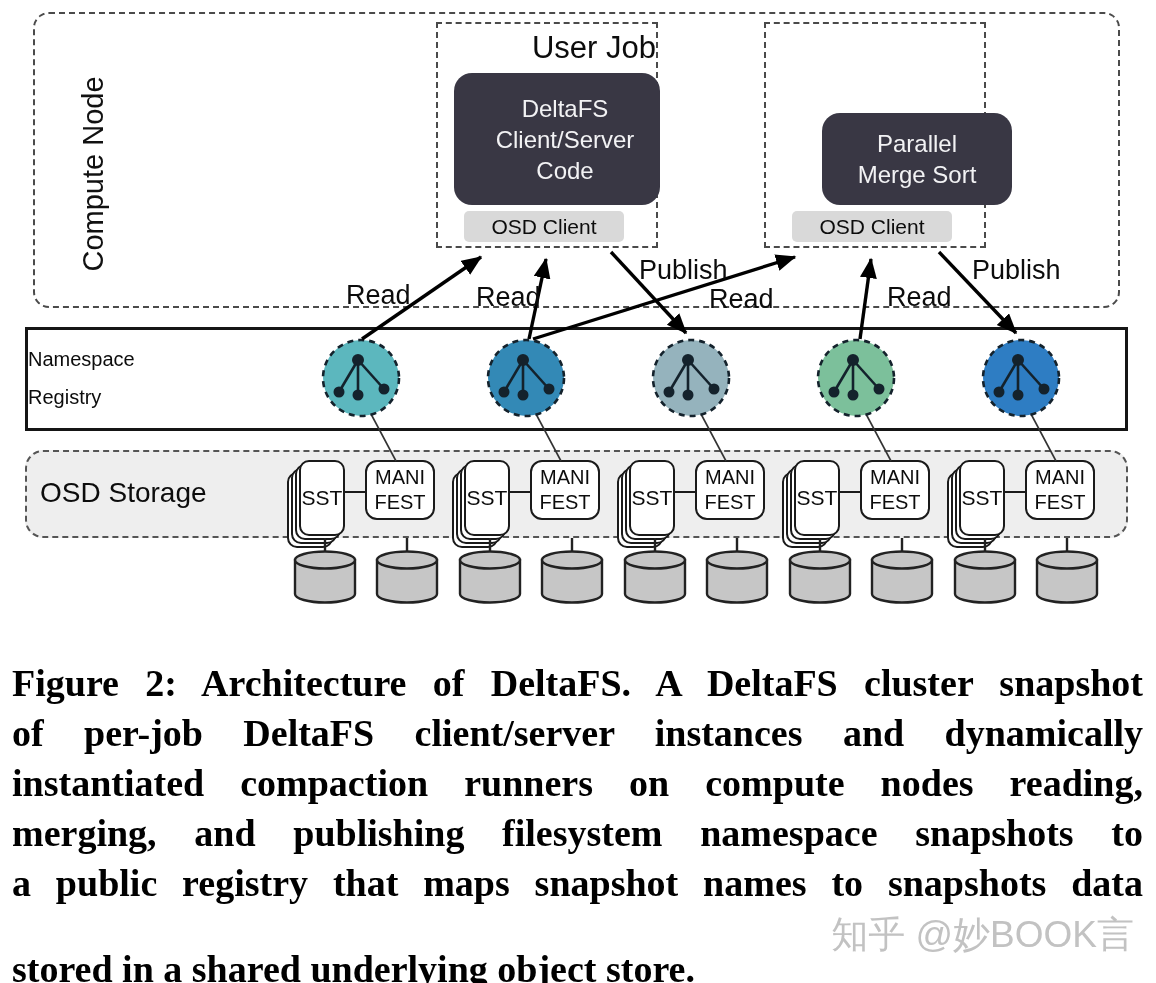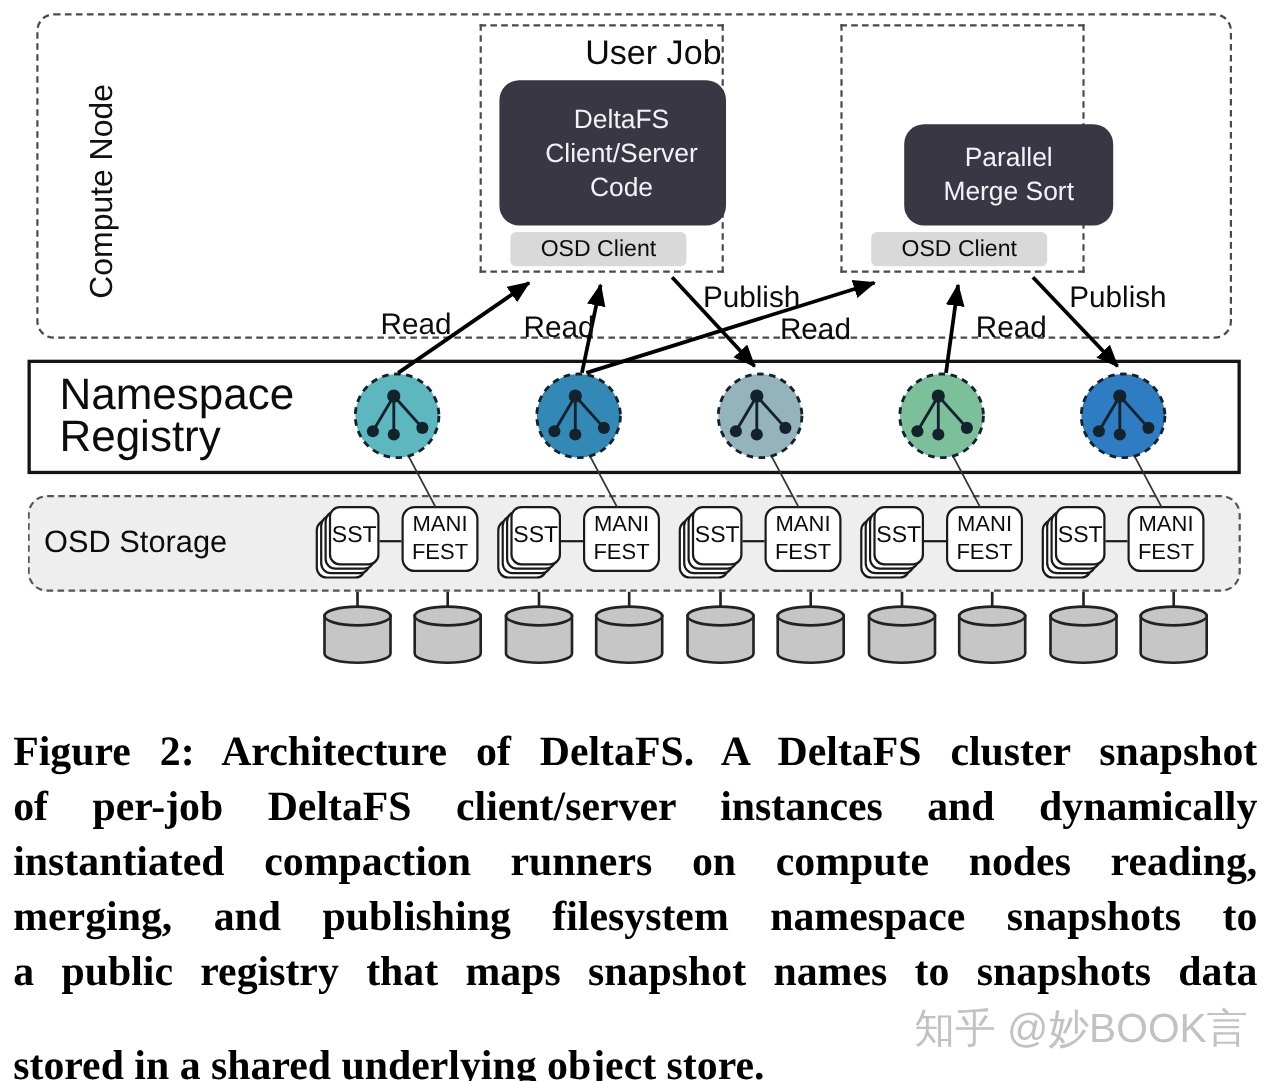--- a/index.html
+++ b/index.html
@@ -37,33 +37,33 @@
     position:absolute;left:14px;top:187px;width:160px;height:31px;
     background:var(--osd-client-bg,#d9d9d9);border-radius:5px;
     display:flex;align-items:center;justify-content:center;font-size:21px;color:#0c0c0c;margin-left:12px;
   }
   
   .registry-band{
     position:absolute;left:25px;top:327px;width:1103px;height:104px;
     border:3px solid #151515;box-sizing:border-box;background:#fff;
   }
   .registry-label{
-    position:absolute;left:54px;top:340px;font-size:40px;line-height:38px;
+    position:absolute;left:28px;top:340px;font-size:20px;line-height:38px;
     white-space:pre-line;color:#0c0c0c;
   }
   
   .storage-band{
     position:absolute;left:25px;top:450px;width:1103px;height:88px;
     border:2px dashed #555;border-radius:18px;box-sizing:border-box;
     background:var(--storage-band-bg,#eeeeee);
   }
   .storage-label{position:absolute;left:40px;top:477px;font-size:28px;color:#0c0c0c;}
   .storage-group{position:absolute;top:460px;width:150px;height:72px;}
   .sst-layer,.sst-box{
-    position:absolute;width:46px;height:54px;background:#fff;border:2px solid #1a1a1a;
+    position:absolute;width:46px;height:76px;background:#fff;border:2px solid #1a1a1a;
     border-radius:10px;box-sizing:border-box;
   }
   .sst-layer.l4{left:0;top:12px;}
   .sst-layer.l3{left:4px;top:8px;}
   .sst-layer.l2{left:8px;top:4px;}
   .sst-box{left:12px;top:0;display:flex;align-items:center;justify-content:center;font-size:21px;color:#0c0c0c;}
   .sst-mani-link{position:absolute;left:58px;top:31px;width:20px;height:0;border-top:2px solid #1a1a1a;}
   .manifest-box{
     position:absolute;left:78px;top:0;width:70px;height:60px;background:#fff;
     border:2px solid #1a1a1a;border-radius:12px;box-sizing:border-box;

